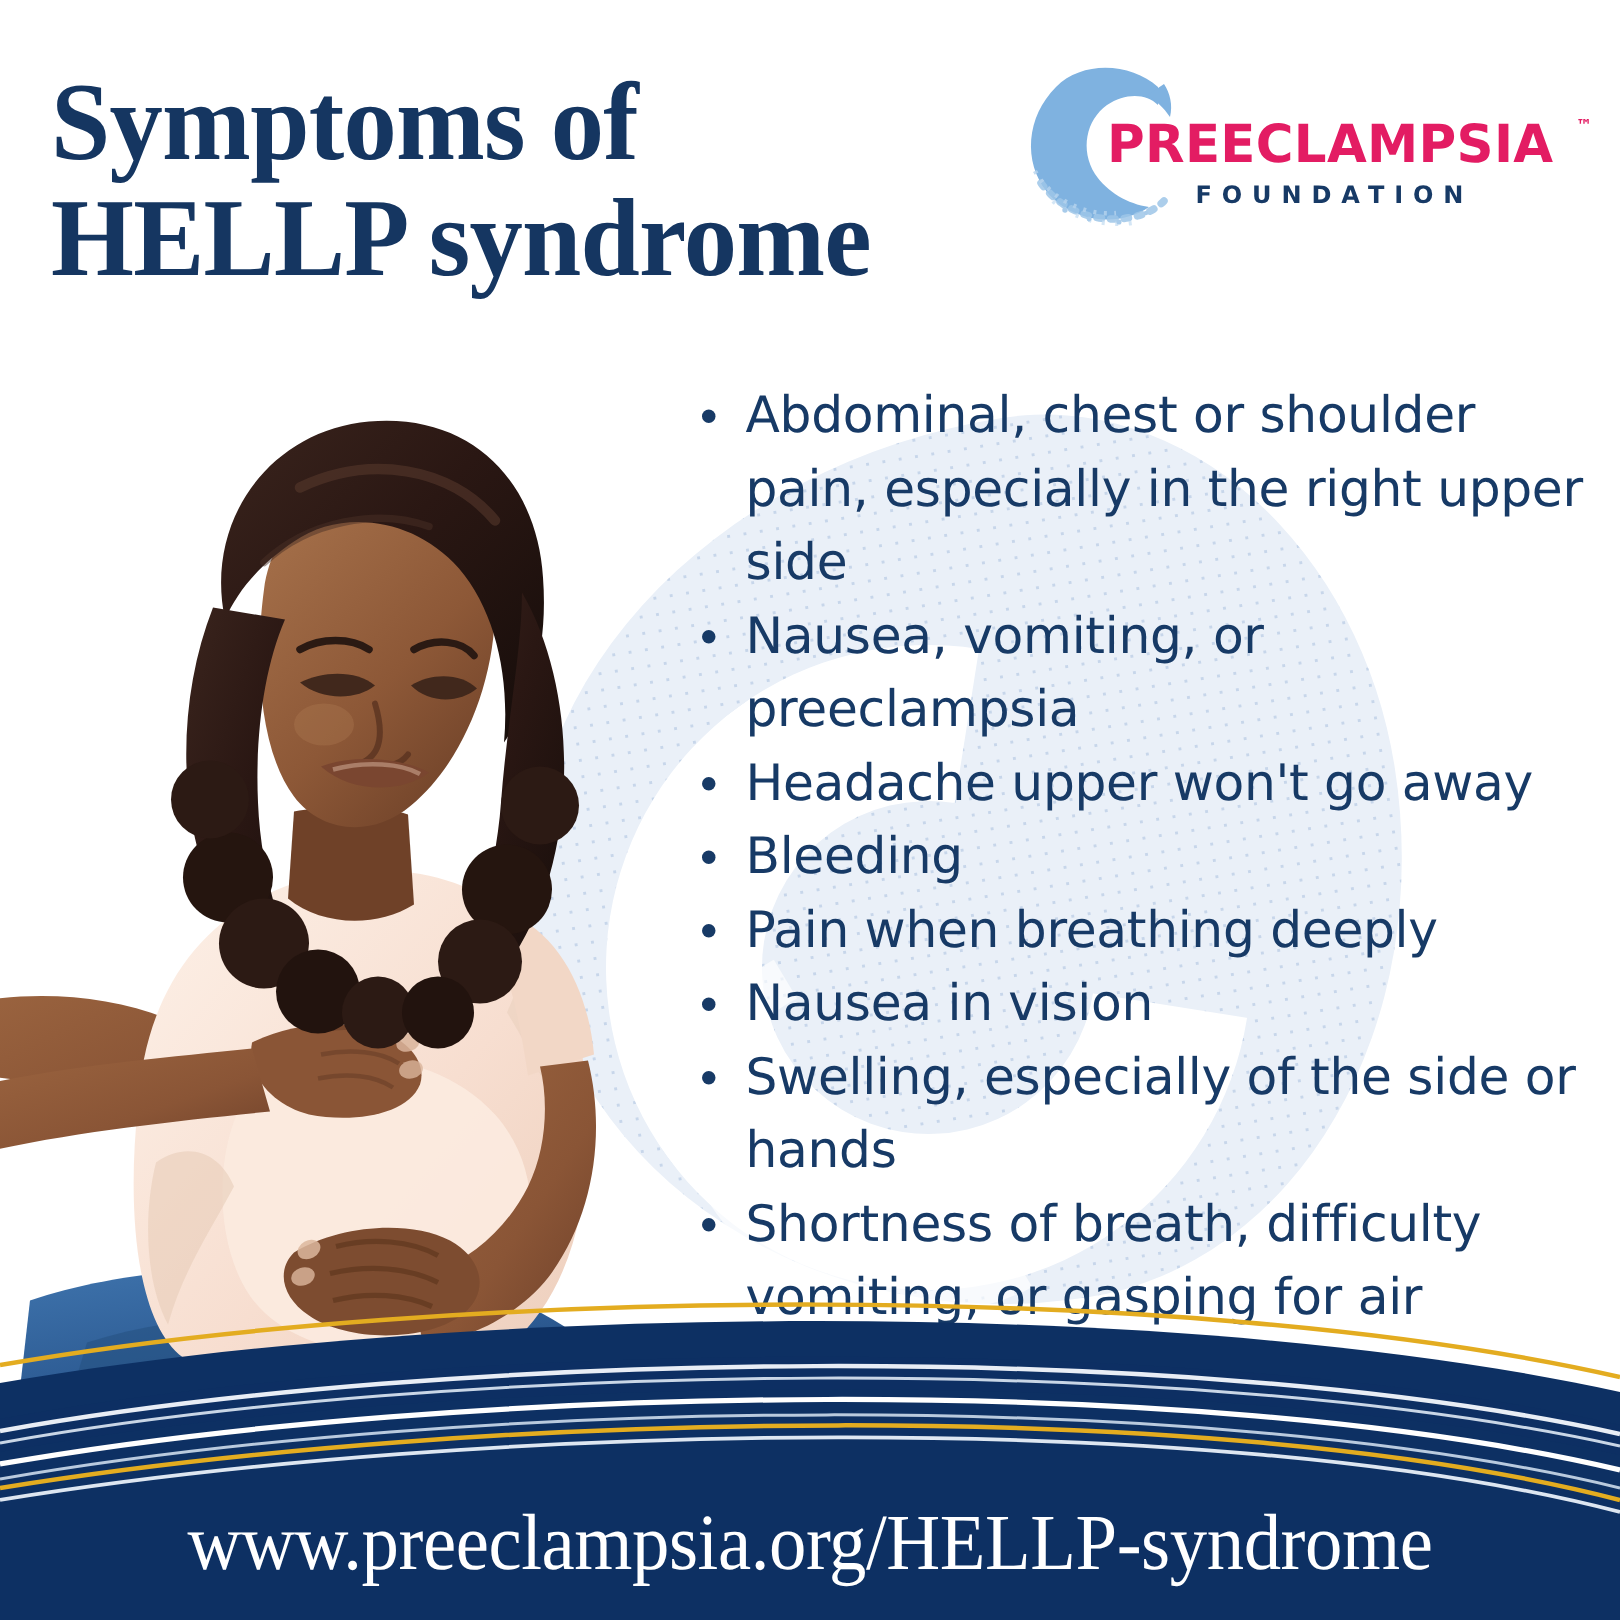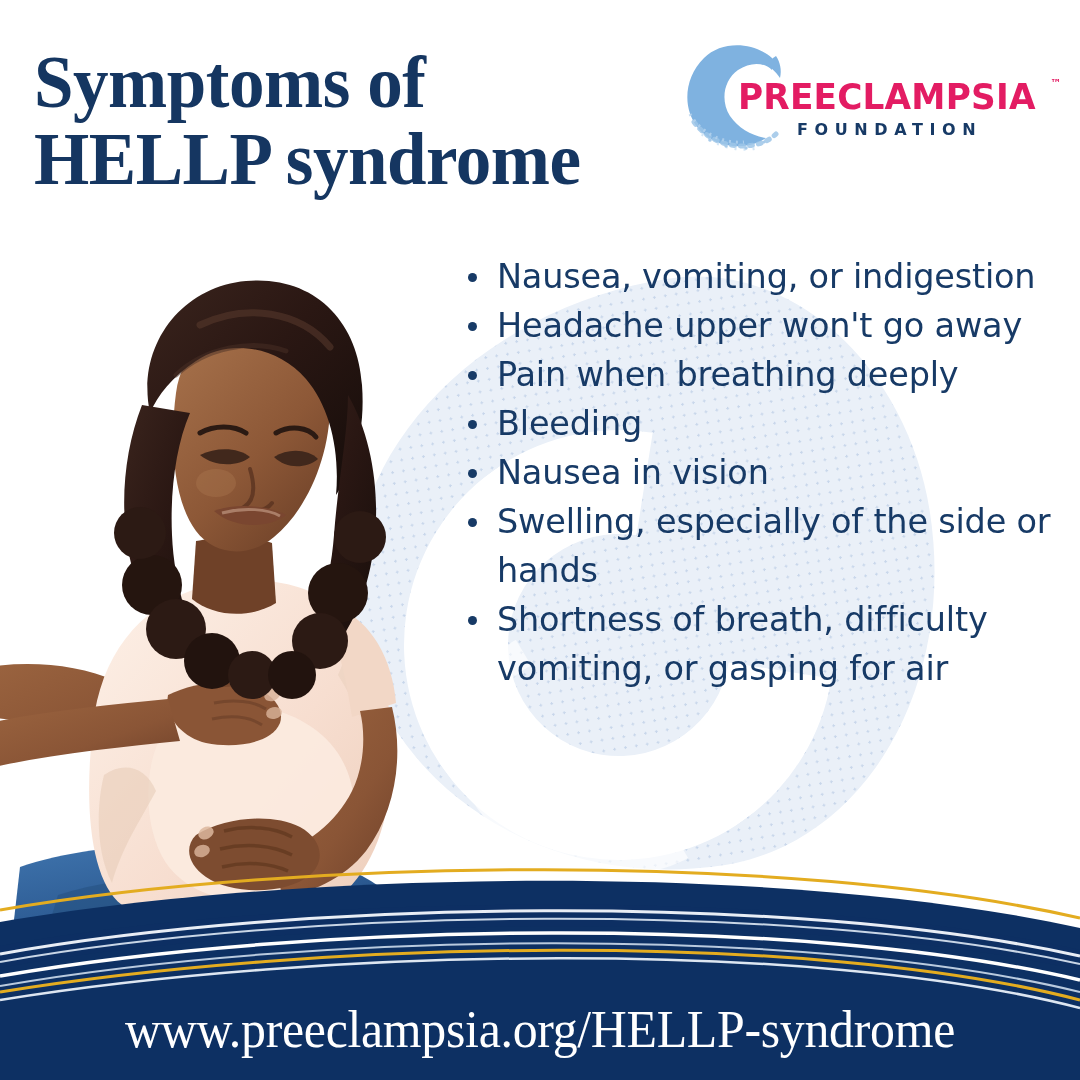--- a/index.html
+++ b/index.html
@@ -353,24 +353,25 @@
     <div class="logo-type">
       <span class="logo-word">
         <span>PREECLAMPSIA</span>
         <span class="logo-tm">™</span>
       </span>
       <span class="logo-sub">FOUNDATION</span>
     </div>
   </div>
 
   <ul class="symptom-list">
-    <li>Nausea, vomiting, or indigestion</li>
+    <li>Abdominal, chest or shoulder pain, especially in the right upper side</li>
+    <li>Nausea, vomiting, or preeclampsia</li>
     <li>Headache upper won't go away</li>
+    <li>Bleeding</li>
     <li>Pain when breathing deeply</li>
-    <li>Bleeding</li>
     <li>Nausea in vision</li>
     <li>Swelling, especially of the side or hands</li>
     <li>Shortness of breath, difficulty vomiting, or gasping for air</li>
   </ul>
 
   <div class="swoosh">
     <svg viewBox="0 0 1080 230" preserveAspectRatio="none" xmlns="http://www.w3.org/2000/svg" aria-hidden="true">
 
       <path d="M0 72 C 300 20 780 12 1080 78 L1080 230 L0 230 Z" fill="#0d3063"></path>
 

